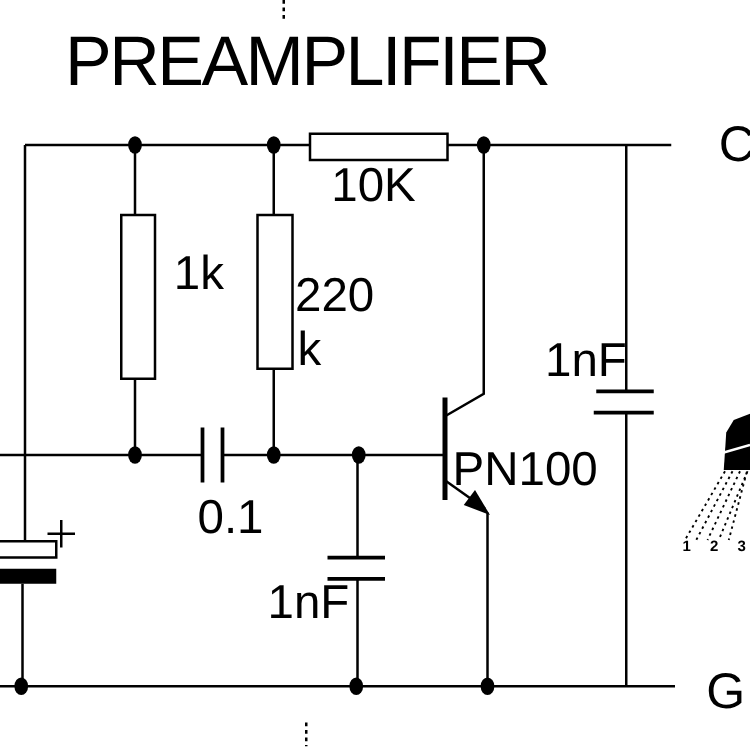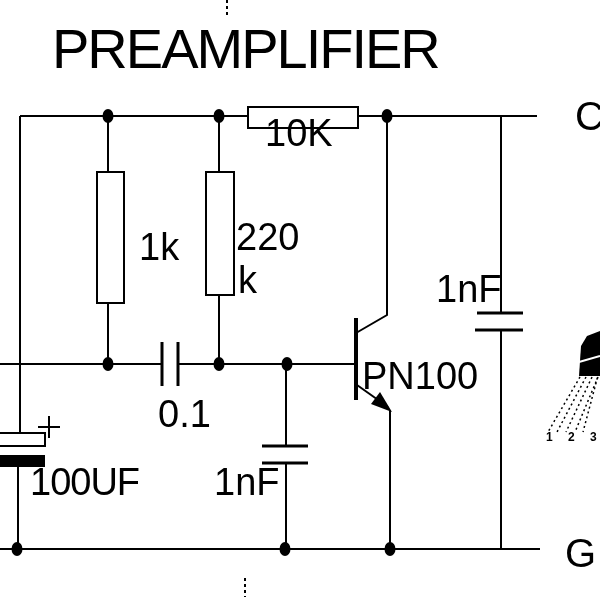--- a/index.html
+++ b/index.html
@@ -79,34 +79,33 @@
       <path d="M580,377 L548,432"></path>
       <path d="M586,377 L557,432"></path>
       <path d="M592,377 L566,432"></path>
       <path d="M598,377 L575,432"></path>
       <path d="M600,368 L583,432"></path>
     </g>
   </svg>
 
   <div class="lbl title" style="left:52px;top:21px;">PREAMPLIFIER</div>
 
-  <div class="lbl" style="left:139px;top:200px;margin-top:28px;">1k</div>
+  <div class="lbl" style="left:139px;top:200px;">1k</div>
 
   <div class="lbl" style="left:236px;top:218px;text-align:center;">220</div>
   <div class="lbl" style="left:238px;top:261px;">k</div>
 
-  <div class="lbl" style="left:265px;top:114px;">10K</div>
+  <div class="lbl" style="left:265px;top:130px;">10K</div>
 
   <div class="lbl" style="left:158px;top:395px;">0.1</div>
 
   <div class="lbl" style="left:214px;top:463px;">1nF</div>
 
   <div class="lbl" style="left:436px;top:270px;">1nF</div>
 
-  <div class="lbl" style="left:30px;top:463px;letter-spacing:-1px;">100UF</div>
 
   <div class="lbl" style="left:362px;top:338px;margin-top:19px;">PN100</div>
 
   <div class="lbl terminal" style="left:575px;top:96px;">C</div>
 
   <div class="lbl terminal" style="left:565px;top:533px;">G</div>
 
   <div class="lbl pins" style="left:546px;top:431px;">1 2 3</div>
 </div>
 

